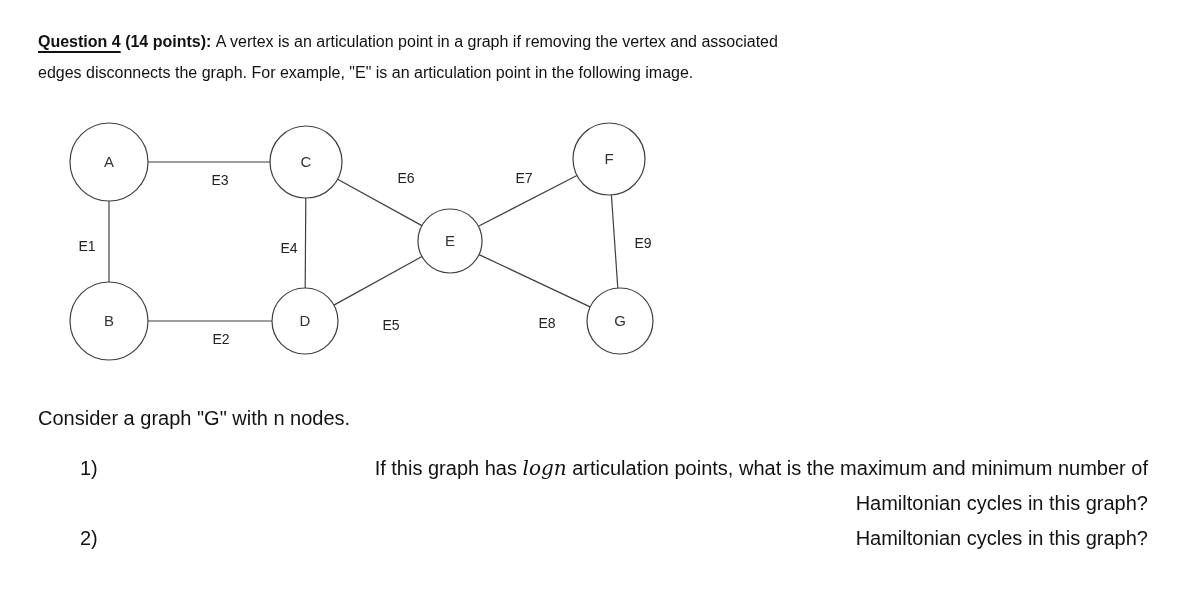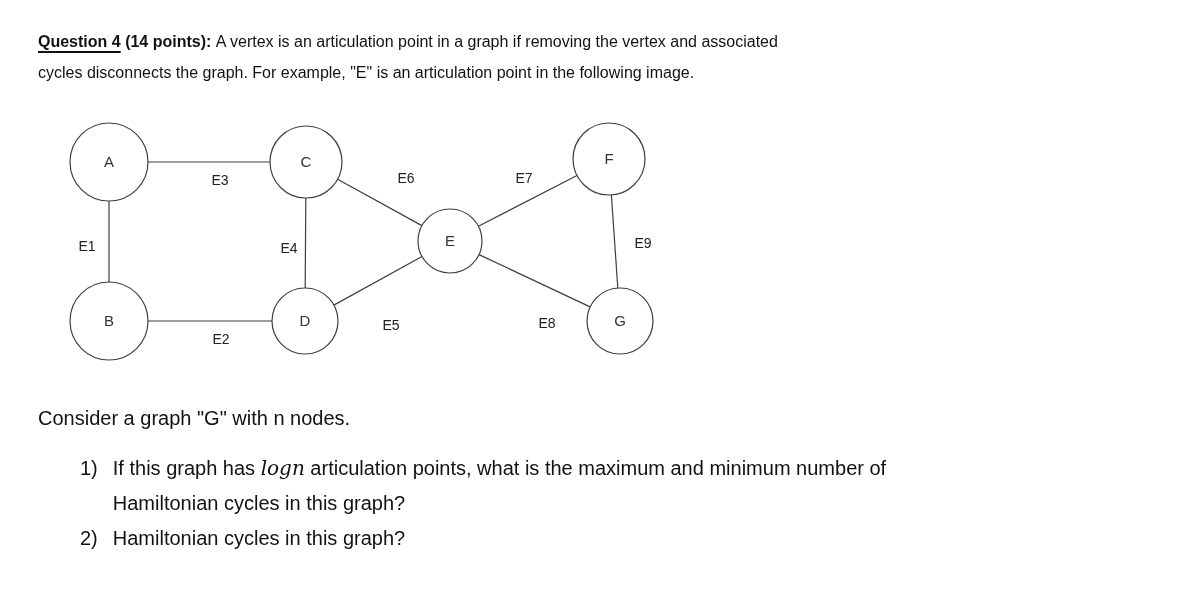--- a/index.html
+++ b/index.html
@@ -29,30 +29,30 @@
     font-size: 14px; fill: #222; text-anchor: middle;
   }
   .node-label {
     font-family: "Liberation Sans", sans-serif;
     font-size: 15px; fill: #333; text-anchor: middle;
   }
   .consider { margin-top: 32px; font-size: 20px; line-height: 31px; }
   .qlist { margin-top: 17px; padding-left: 42px; }
   .qitem { display: flex; gap: 15px; align-items: flex-start; }
   .qnum { font-size: 20px; line-height: 35px; }
-  .qtext { flex: 1; }
+  .qtext { flex: 1; text-align: right; }
   .qline { font-size: 20px; line-height: 35px; }
   .math { font-family: "DejaVu Serif", serif; font-style: italic; }
 </style>
 </head>
 <body>
 
 <div>
   <div class="intro-line"><span class="q-number">Question 4</span><span class="q-points"> (14 points): </span><span>A vertex is an articulation point in a graph if removing the vertex and associated</span></div>
-  <div class="intro-line">cycles disconnects the graph. For example, "E" is an articulation point in the following image.</div>
+  <div class="intro-line">edges disconnects the graph. For example, "E" is an articulation point in the following image.</div>
 </div>
 
 <div class="diagram-wrap">
   <svg id="graph-svg" width="660" height="270" viewBox="0 0 660 270">
       <line x1="71.0" y1="100.0" x2="71.0" y2="181.0" class="edge-line"></line>
       <line x1="110.0" y1="220.0" x2="234.0" y2="220.0" class="edge-line"></line>
       <line x1="110.0" y1="61.0" x2="232.0" y2="61.0" class="edge-line"></line>
       <line x1="267.8" y1="97.0" x2="267.2" y2="187.0" class="edge-line"></line>
       <line x1="295.9" y1="204.1" x2="384.0" y2="155.5" class="edge-line"></line>
       <line x1="299.6" y1="78.3" x2="383.9" y2="124.6" class="edge-line"></line>

